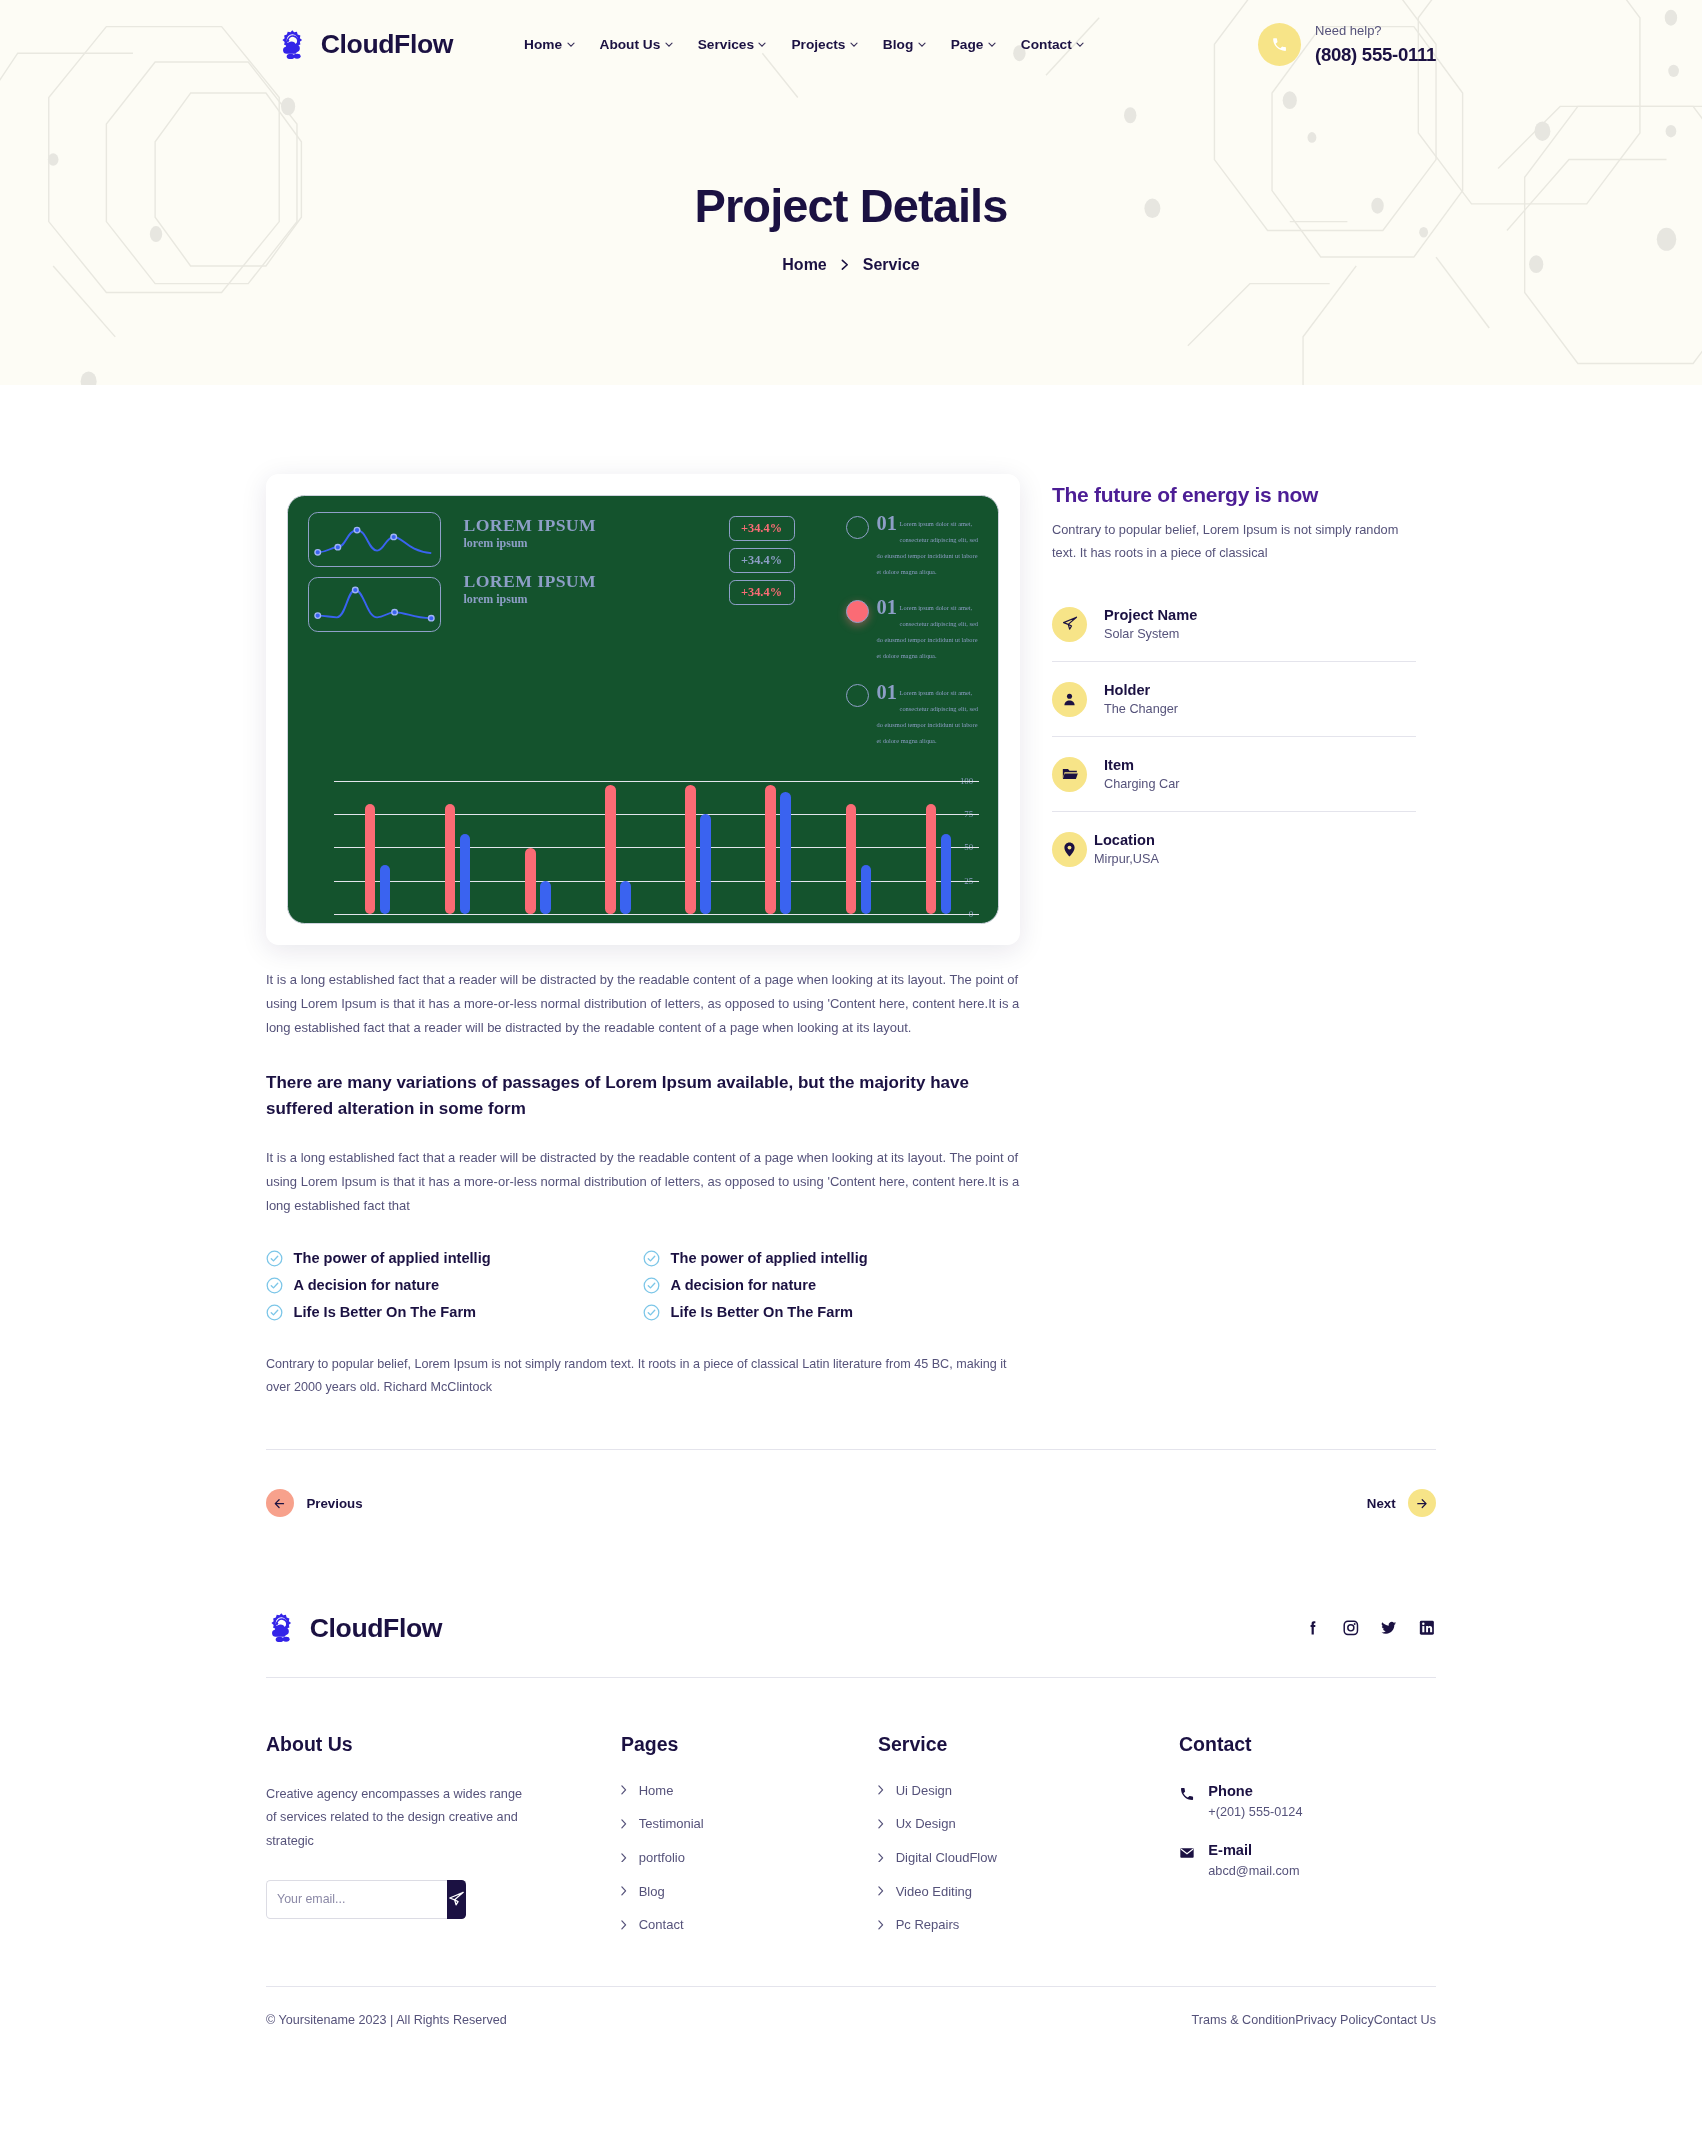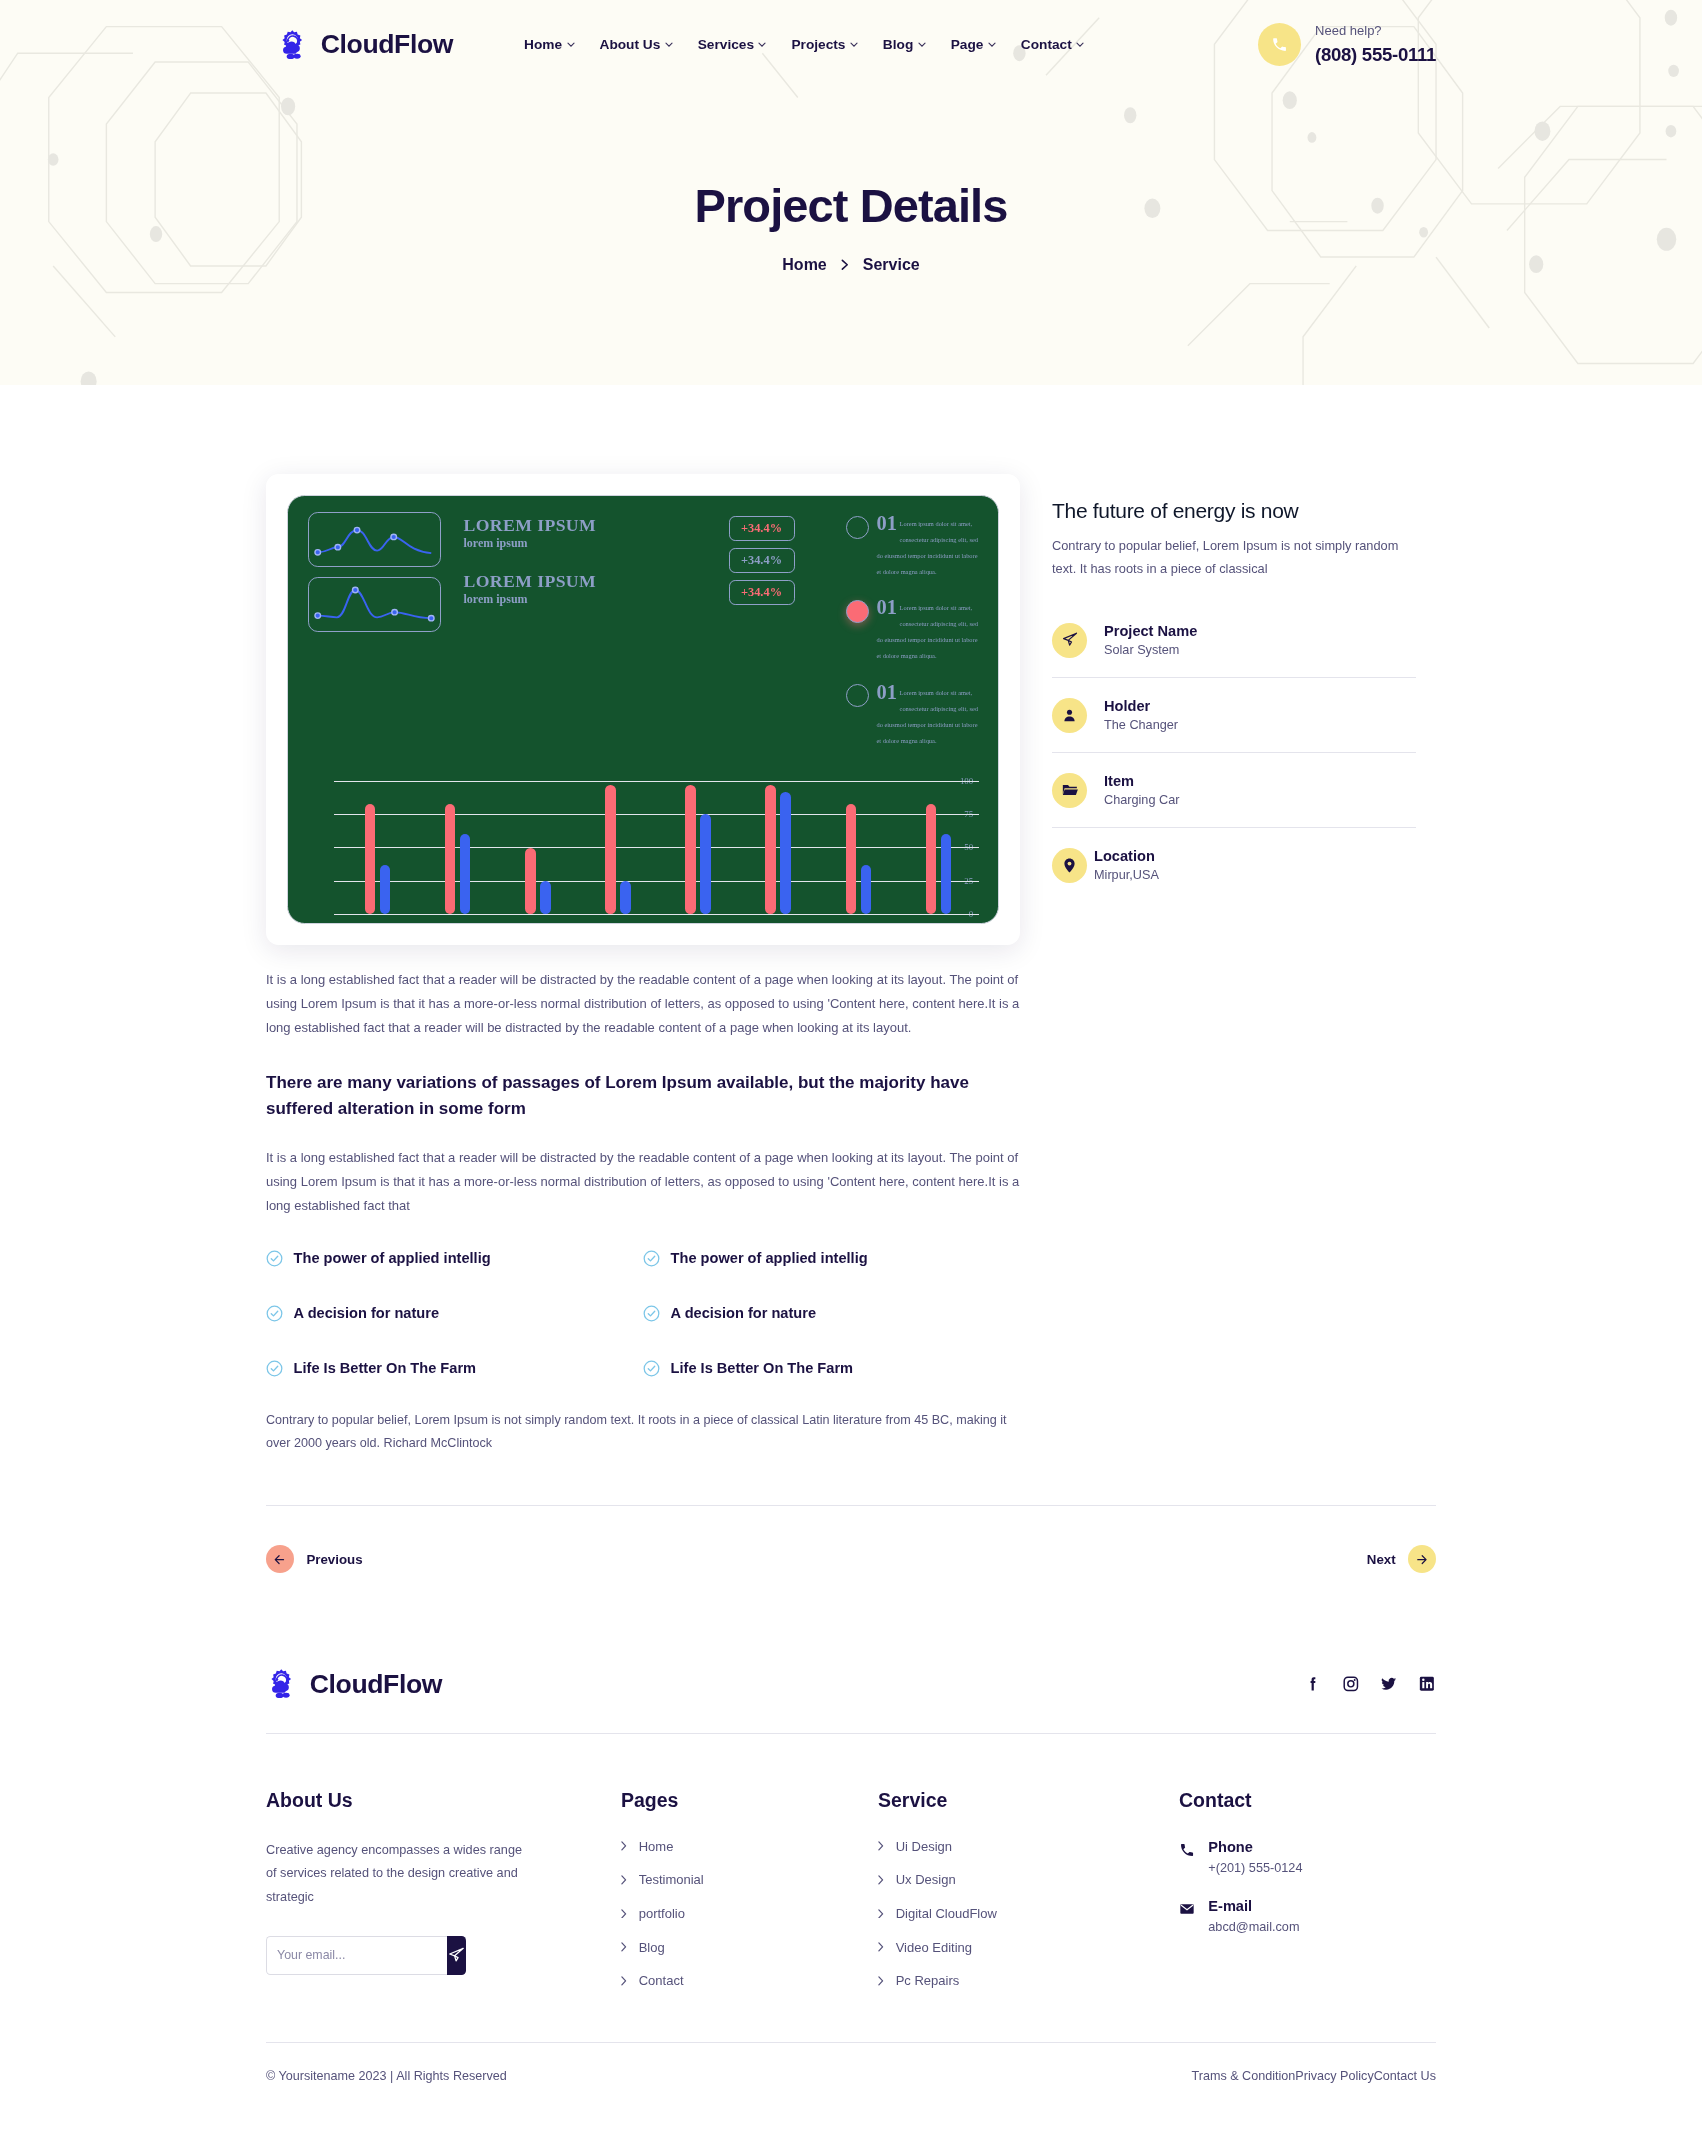--- a/index.html
+++ b/index.html
@@ -121,28 +121,28 @@
   .grid-line { position: absolute; left: 26.6px; right: 0; height: 0.9px; background: #e3e5ec; }
   .bars { position: absolute; inset: 0; left: 30px; display: flex; align-items: flex-end; }
   .bargroup { flex: 1; display: flex; align-items: flex-end; justify-content: center; gap: 4.4px; height: 100%; }
   .bar { width: 10.6px; border-radius: 5.3px; }
   .bar.red { background: #fb6b75; }
   .bar.blue { background: #3a63f0; }
 
   
   .para { font-size: 13px; line-height: 1.85; color: #55527a; margin-top: 23px; }
   .subhead { font-size: 17px; font-weight: bold; line-height: 1.55; color: #1b1142; margin-top: 30px; }
-  .checks { margin-top: 32px; display: grid; grid-template-columns: 1fr 1fr; row-gap: 38px; }
+  .checks { margin-top: 32px; display: grid; grid-template-columns: 1fr 1fr; row-gap: 10px; }
   .check { display: flex; align-items: center; gap: 10.6px; }
   .check-ic { width: 17px; height: 17px; display: block; flex: 0 0 17px; }
   .check-lb { font-size: 14.6px; font-weight: bold; color: #1b1142; }
   .quote { font-size: 12.6px; line-height: 1.8; color: #55527a; margin-top: 32px; }
 
   
-  .side-title { font-size: 21px; font-weight: normal; color: #0f172a; letter-spacing: -0.3px; margin-top: 16px; }
+  .side-title { font-size: 21px; font-weight: bold; color: #4c1d95; letter-spacing: -0.3px; }
   .side-desc { font-size: 12.8px; line-height: 1.75; color: #55527a; margin-top: 12.4px; }
   .meta-list { margin-top: 23px; }
   .meta {
     display: flex; align-items: center; gap: 17px; padding: 19.5px 0;
     border-bottom: 0.9px solid #e4e4ec;
   }
   .meta:last-child { border-bottom: none; gap: 7px; }
   .meta-ic {
     width: 35px; height: 35px; border-radius: 50%; background: #f7e488;
     display: flex; align-items: center; justify-content: center; flex: 0 0 35px;

